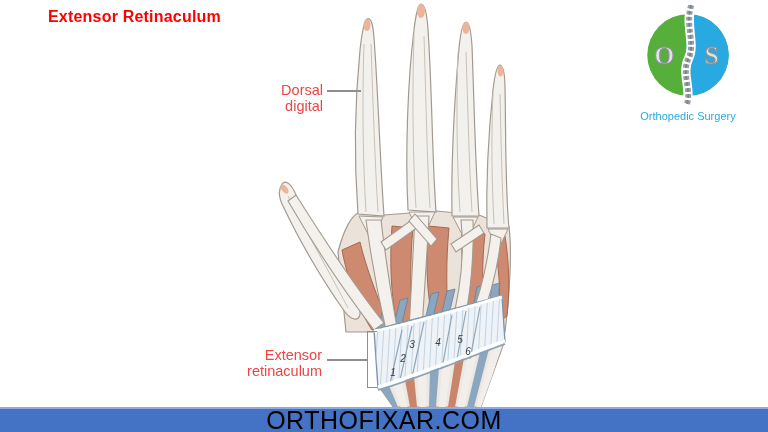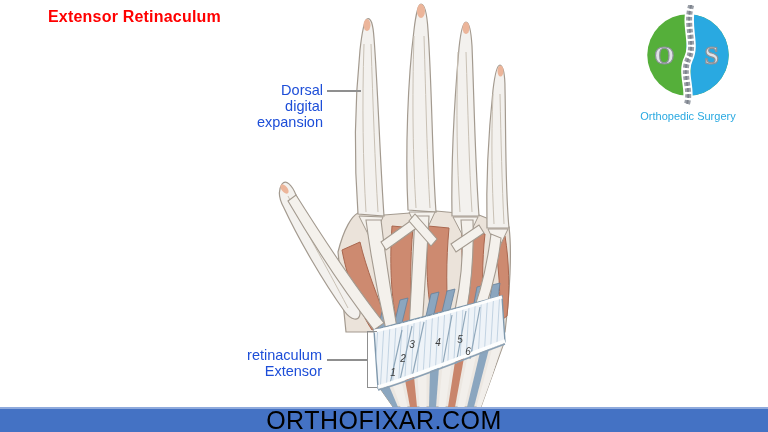--- a/index.html
+++ b/index.html
@@ -6,21 +6,21 @@
   body{
     width:768px;height:432px;position:relative;background:#ffffff;
     overflow:hidden;font-family:"Liberation Sans",sans-serif;
   }
   .slide-title{
     position:absolute;left:48px;top:8px;font-size:16px;font-weight:bold;
     color:#FF0000;letter-spacing:0.2px;
   }
   .stage{position:absolute;left:0;top:0;width:768px;height:432px;}
   .anno{
-    position:absolute;color:#1d4ed8;font-size:14.5px;line-height:1.12;
+    position:absolute;color:#ef4444;font-size:14.5px;line-height:1.12;
     text-align:right;
   }
   .anno div{white-space:nowrap;}
   #dorsal-label{left:228px;top:82px;width:95px;}
   #retinaculum-label{left:220px;top:347px;width:102px;}
   .leader{position:absolute;height:1.5px;background:#8f8f8f;}
   #dorsal-leader{left:327px;top:90px;width:34px;}
   #retinaculum-leader{left:327px;top:359px;width:40px;}
   .bracket{
     position:absolute;left:367px;top:331px;width:10px;height:57px;
@@ -159,27 +159,26 @@
       <text x="438" y="346">4</text>
       <text x="460" y="343">5</text>
       <text x="468" y="355">6</text>
     </g>
   </g>
 </svg>
 
 <div class="anno" id="dorsal-label">
   <div>Dorsal</div>
   <div>digital</div>
-  <div>expansion</div>
 </div>
 <div class="leader" id="dorsal-leader"></div>
 
 <div class="anno" id="retinaculum-label">
+  <div>Extensor</div>
   <div>retinaculum</div>
-  <div>Extensor</div>
 </div>
 <div class="leader" id="retinaculum-leader"></div>
 <div class="bracket"></div>
 
 <div class="logo">
   <svg width="100" height="100" viewBox="0 0 95 108">
     <circle cx="47.5" cy="54" r="44" fill="#55AF3A"></circle>
     <path d="M47.5,10 A44,44 0 0 1 47.5,98 C44,88 55,74 48,60 C41,46 52,26 47.5,10 Z" fill="#29A9E1"></path>
     <path d="M51,0 C44,22 56,42 48,58 C40,74 52,92 46,108" stroke="#ffffff" stroke-width="10" fill="none"></path>
     <path d="M51,0 C44,22 56,42 48,58 C40,74 52,92 46,108" stroke="#9ba0a8" stroke-width="6.5" fill="none" stroke-dasharray="4 2.5"></path>

